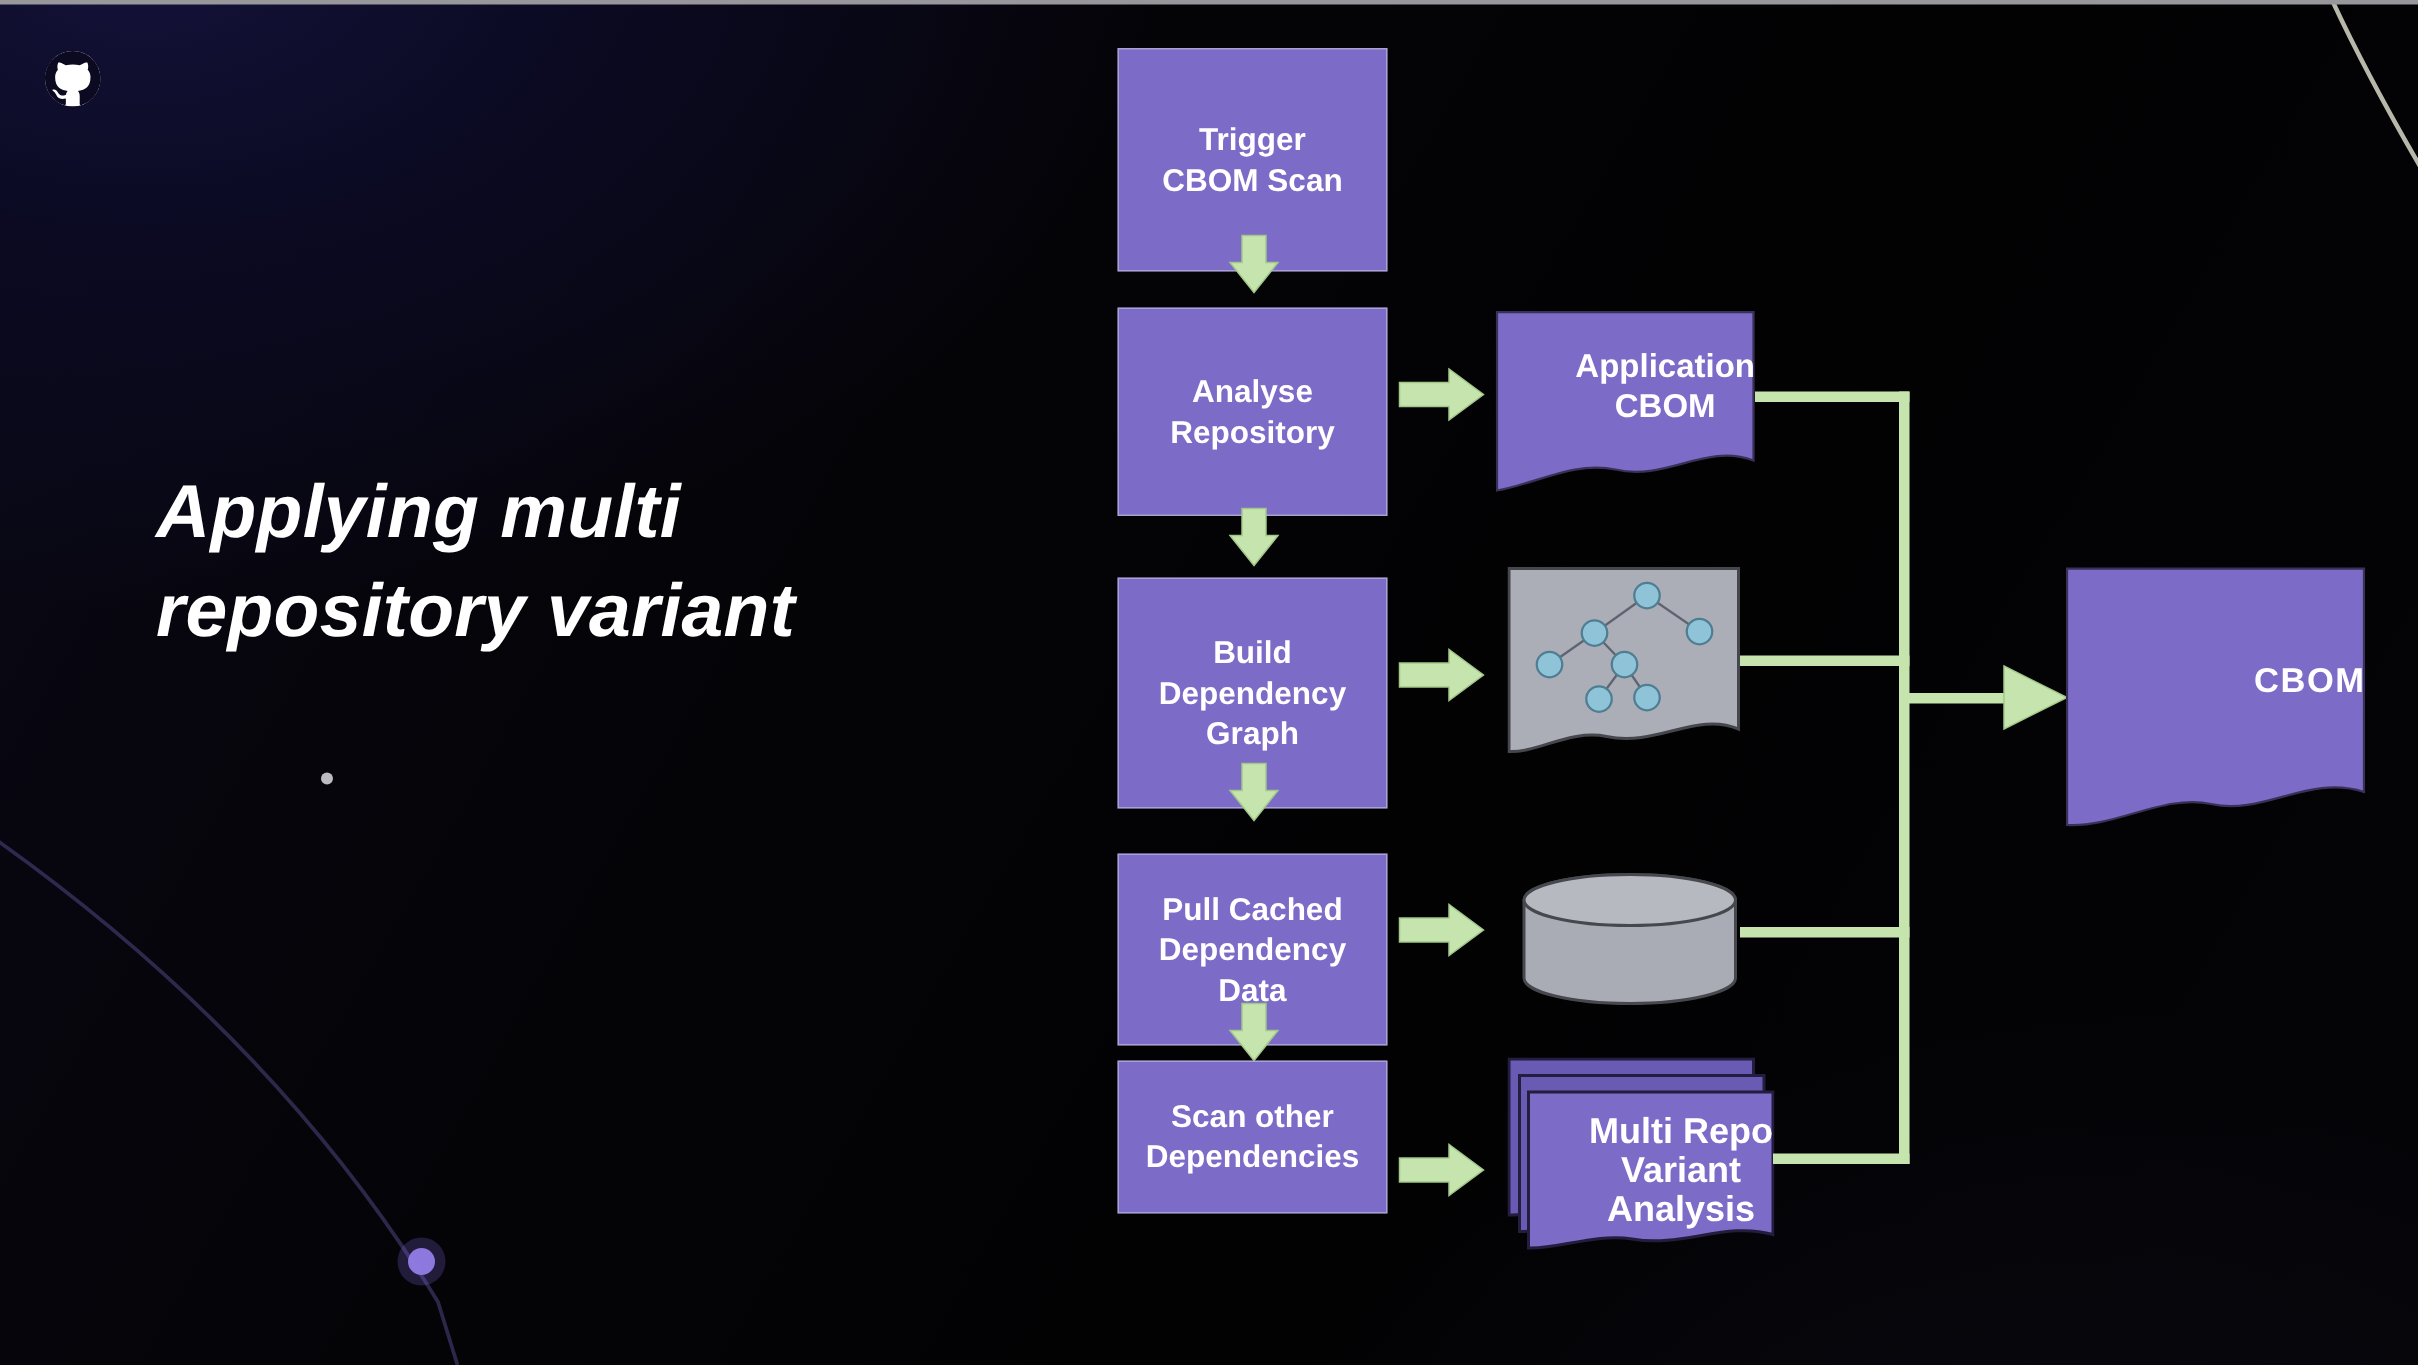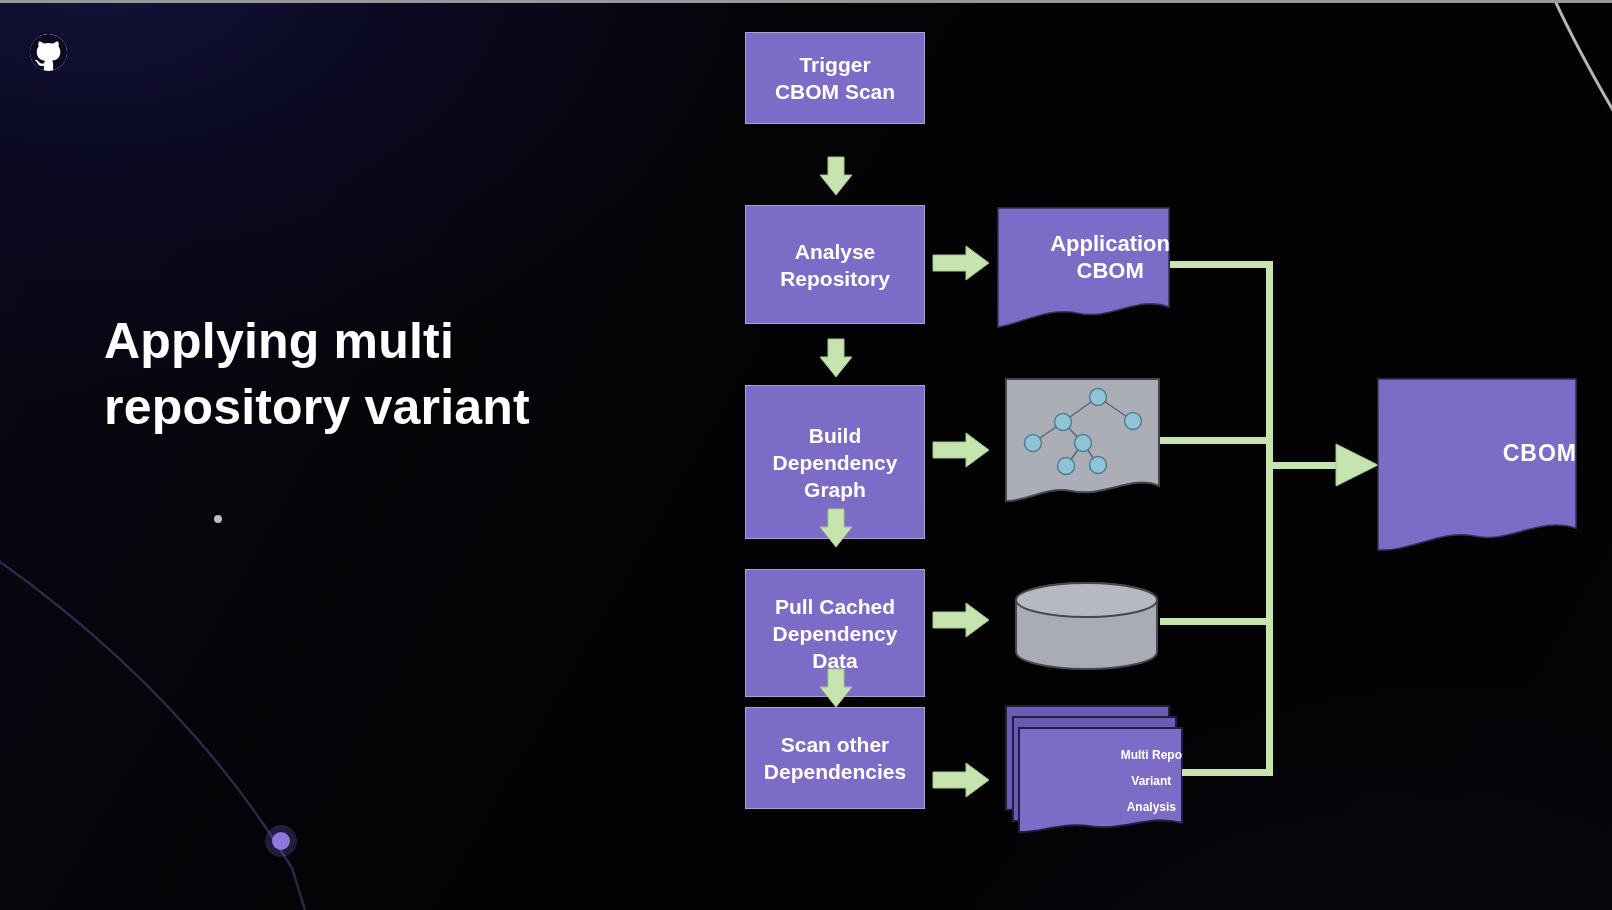--- a/index.html
+++ b/index.html
@@ -10,21 +10,21 @@
       radial-gradient(1000px 650px at 6% -4%, #14123a 0%, #0b0a22 30%, rgba(4,4,8,0) 68%),
       radial-gradient(900px 700px at 85% 120%, #0a0912 0%, rgba(3,3,5,0) 60%),
       linear-gradient(120deg,#0a0918 0%,#050408 30%,#020203 60%,#040407 100%);
   }
   .topbar{position:absolute;left:0;top:0;width:100%;height:3px;background:#98989c;}
   .logo{position:absolute;left:30px;top:34px;width:37px;height:37px;}
   .title{
     position:absolute;left:104px;top:308px;width:520px;margin:0;
     color:#fff;font-weight:700;font-size:50px;line-height:66px;letter-spacing:.2px;
   }
-  .title span{display:block;}
+  .title span{display:block;font-style:italic;}
   .step{
     position:absolute;left:745px;width:180px;
     background:#7c6bc7;border:1px solid rgba(205,205,215,.55);
     display:flex;align-items:center;justify-content:center;box-sizing:border-box;
   }
   .lbl{
     color:#fff;font-weight:700;font-size:21px;line-height:27px;
     text-align:center;white-space:pre-line;
   }
   .doc-label{
@@ -55,25 +55,25 @@
       <circle cx="8" cy="8" r="8" fill="#ffffff"></circle>
       <path fill="#0b0a20" d="M8 0C3.58 0 0 3.58 0 8c0 3.54 2.29 6.53 5.47 7.59.4.07.55-.17.55-.38 0-.19-.01-.82-.01-1.49-2.01.37-2.53-.49-2.69-.94-.09-.23-.48-.94-.82-1.13-.28-.15-.68-.52-.01-.53.63-.01 1.08.58 1.23.82.72 1.21 1.87.87 2.33.66.07-.52.28-.87.51-1.07-1.78-.2-3.64-.89-3.64-3.95 0-.87.31-1.59.82-2.15-.08-.2-.36-1.02.08-2.12 0 0 .67-.21 2.2.82.64-.18 1.32-.27 2-.27s1.36.09 2 .27c1.53-1.04 2.2-.82 2.2-.82.44 1.1.16 1.92.08 2.12.51.56.82 1.27.82 2.15 0 3.07-1.87 3.75-3.65 3.95.29.25.54.73.54 1.48 0 1.07-.01 1.93-.01 2.2 0 .21.15.46.55.38A8.01 8.01 0 0 0 16 8c0-4.42-3.58-8-8-8z"></path>
     </svg>
   </div>
 
   <h1 class="title">
     <span>Applying multi</span>
     <span>repository variant</span>
   </h1>
 
-  <div class="step" style="top:32px;height:92px">
+  <div class="step" style="top:32px;height:149px">
     <span class="lbl">Trigger
 CBOM Scan</span>
   </div>
-  <div class="step" style="top:205px;height:119px">
+  <div class="step" style="top:205px;height:139px">
     <span class="lbl">Analyse
 Repository</span>
   </div>
   <div class="step" style="top:385px;height:154px">
     <span class="lbl">Build
 Dependency
 Graph</span>
   </div>
   <div class="step" style="top:569px;height:128px">
     <span class="lbl">Pull Cached
@@ -144,21 +144,21 @@
     <path d="M3,22 V74 A70.5,17 0 0 0 144,74 V22 A70.5,17 0 0 0 3,22 Z" fill="#a9acb4" stroke="#46484e" stroke-width="2"></path>
     <ellipse cx="73.5" cy="22" rx="70.5" ry="17" fill="#b6b9c0" stroke="#46484e" stroke-width="2"></ellipse>
   </svg>
 
   <svg class="abs" style="left:1005px;top:705px" width="178" height="142">
     <path d="M1,1 H164 V96 C132,87 104,105 70,99 C46,95 20,106 1,105 Z" fill="#695bb4" stroke="#241d3e" stroke-width="2"></path>
     <path d="M8,12 H171 V107 C139,98 111,116 77,110 C53,106 27,117 8,116 Z" fill="#695bb4" stroke="#241d3e" stroke-width="2"></path>
     <path d="M14,23 H177 V118 C145,109 117,127 83,121 C59,117 33,128 14,127 Z" fill="#7c6bc7" stroke="#241d3e" stroke-width="2"></path>
   </svg>
   <div class="doc-label" style="left:1019px;top:727px;width:163px;height:108px">
-    <span class="lbl" style="font-size:12px;line-height:26px">Multi Repo
+    <span class="lbl" style="font-size:24px;line-height:26px">Multi Repo
 Variant
 Analysis</span>
   </div>
 
   <div class="conn" style="left:1266px;top:261px;width:7px;height:515px"></div>
   <div class="conn" style="left:1170px;top:261px;width:103px;height:7px"></div>
   <div class="conn" style="left:1160px;top:437px;width:113px;height:7px"></div>
   <div class="conn" style="left:1160px;top:618px;width:113px;height:7px"></div>
   <div class="conn" style="left:1182px;top:769px;width:91px;height:7px"></div>
 

